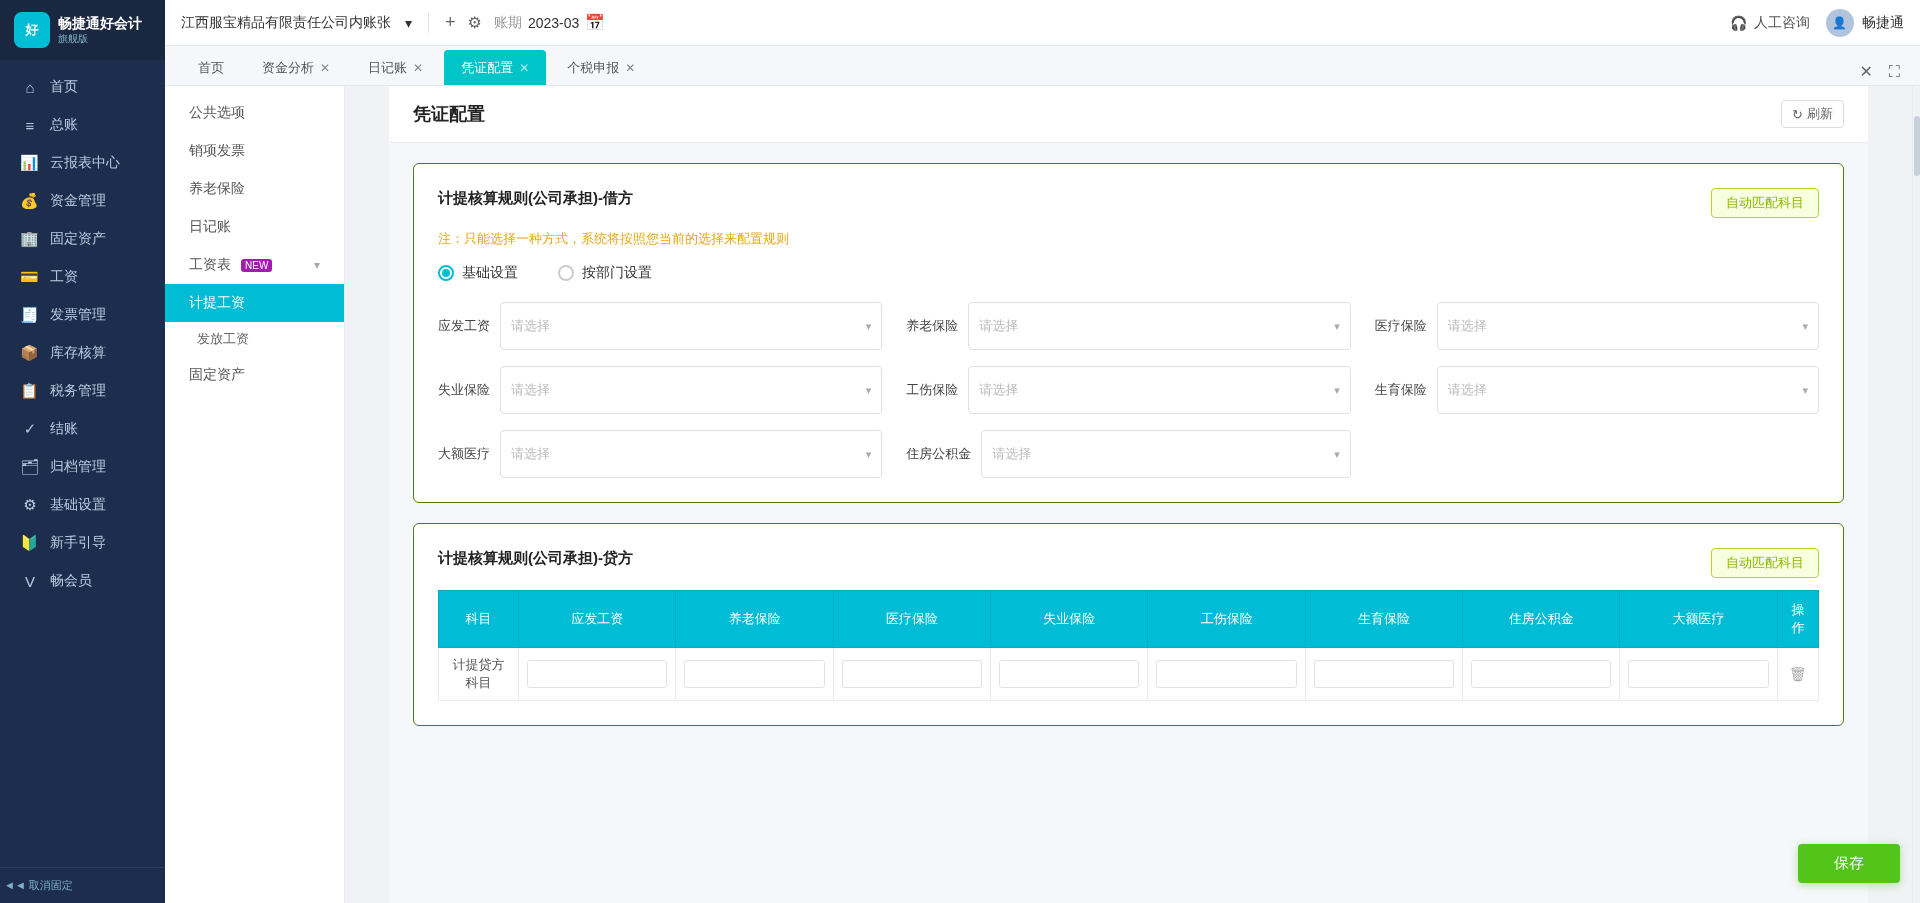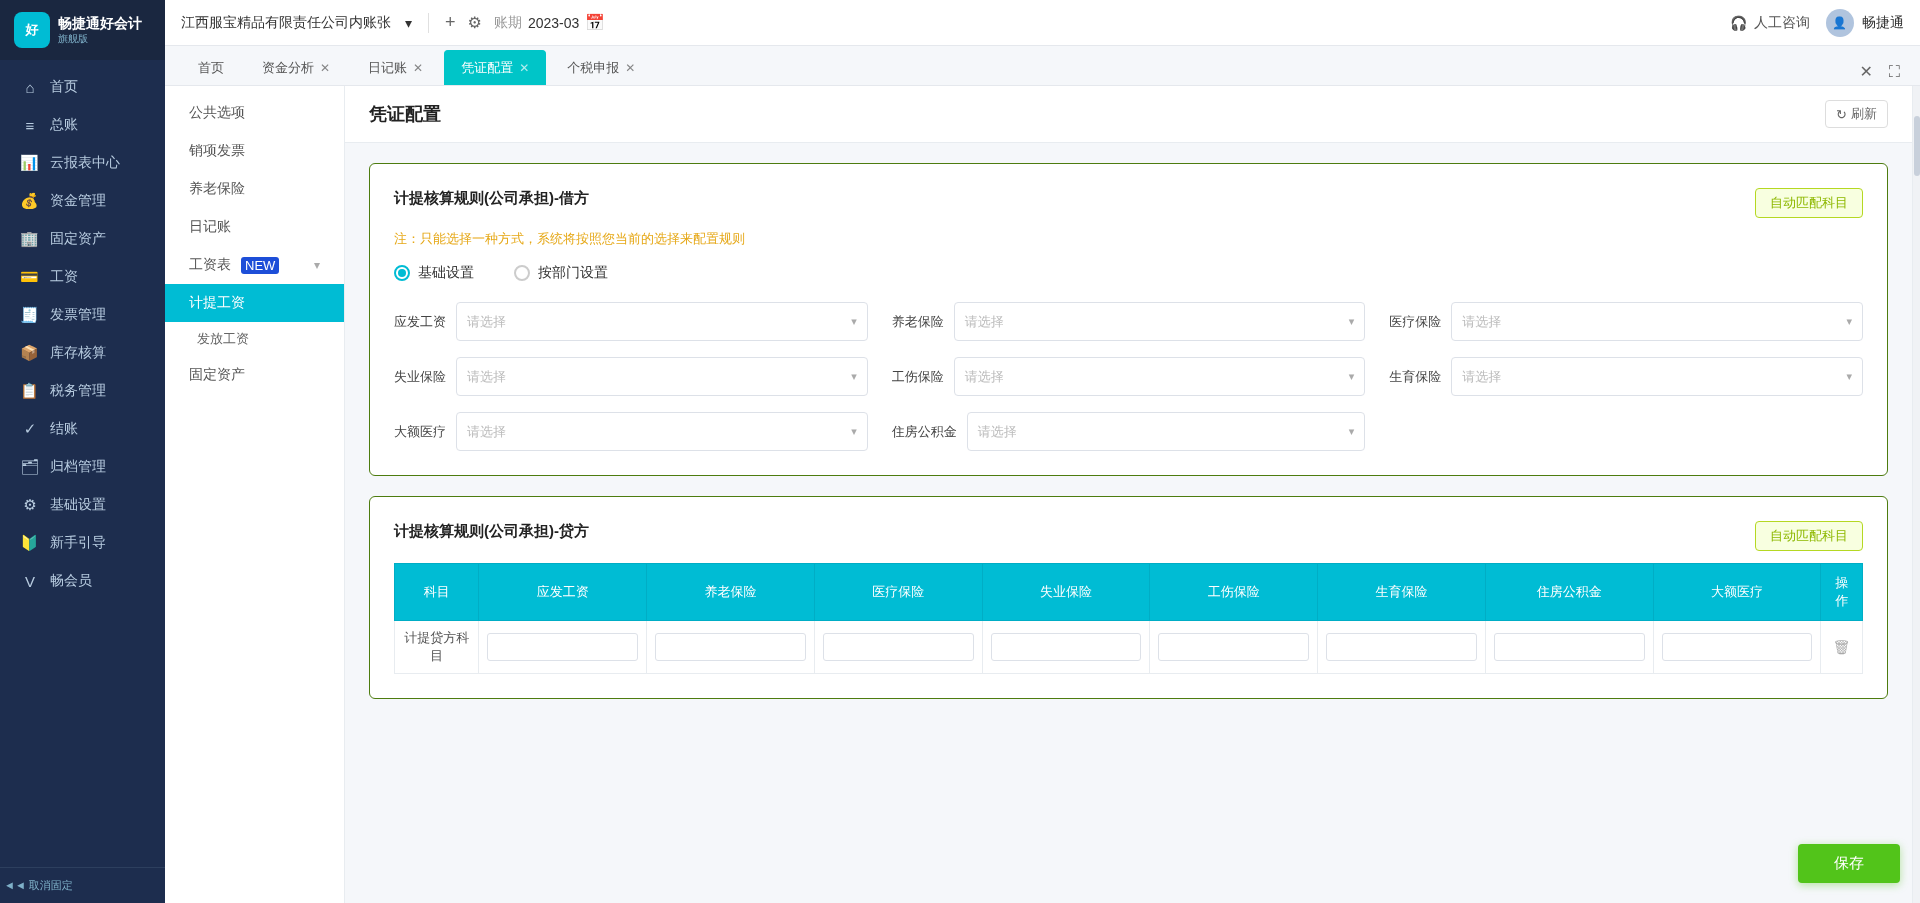--- a/index.html
+++ b/index.html
@@ -122,20 +122,21 @@
     }
     .tab-close { font-size: 12px; opacity: 0.7; }
     .tabs-actions { margin-left: auto; display: flex; align-items: center; gap: 8px; }
     .tab-action-btn { font-size: 16px; color: #666; cursor: pointer; padding: 4px; }
 
     
     .content-area {
       flex: 1;
       display: flex;
       overflow: hidden;
+      gap: 44px;
     }
 
     
     .left-menu {
       width: 180px;
       min-width: 180px;
       background: #fff;
       border-right: 1px solid #e8ecf0;
       overflow-y: auto;
       padding: 8px 0;
@@ -143,23 +144,23 @@
     .left-menu::-webkit-scrollbar { width: 4px; }
     .left-menu-item {
       padding: 10px 24px;
       font-size: 14px;
       color: #555;
       cursor: pointer;
       display: flex; align-items: center; justify-content: space-between;
     }
     .left-menu-item.active { background: #00bcd4; color: #fff; }
     .left-menu-item .new-badge {
-      background: #1d4ed8;
+      background: #a21caf;
       color: #fff;
-      font-size: 13px;
+      font-size: 10px;
       padding: 1px 4px;
       border-radius: 3px;
       margin-left: 4px;
     }
     .left-menu-sub {
       padding: 8px 24px 8px 32px;
       font-size: 13px;
       color: #666;
       cursor: pointer;
     }
@@ -255,21 +256,21 @@
     .form-item {
       display: flex; align-items: center; gap: 10px;
     }
     .form-label {
       font-size: 13px; color: #444;
       white-space: nowrap;
       min-width: 52px;
     }
     .form-select {
       flex: 1;
-      height: 39px;
+      height: 48px;
       border: 1px solid #dde1e8;
       border-radius: 4px;
       background: #fff;
       padding: 0 10px;
       font-size: 13px;
       color: #bbb;
       display: flex; align-items: center; justify-content: space-between;
       cursor: pointer;
     }
     .select-arrow { font-size: 11px; color: #aaa; }

